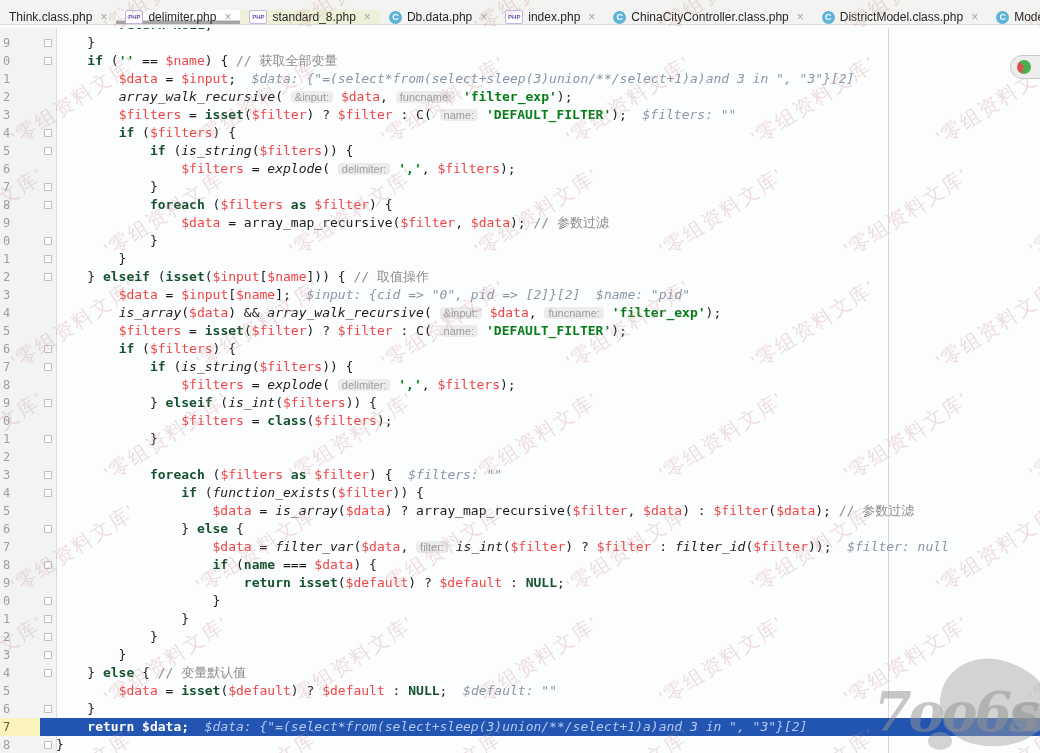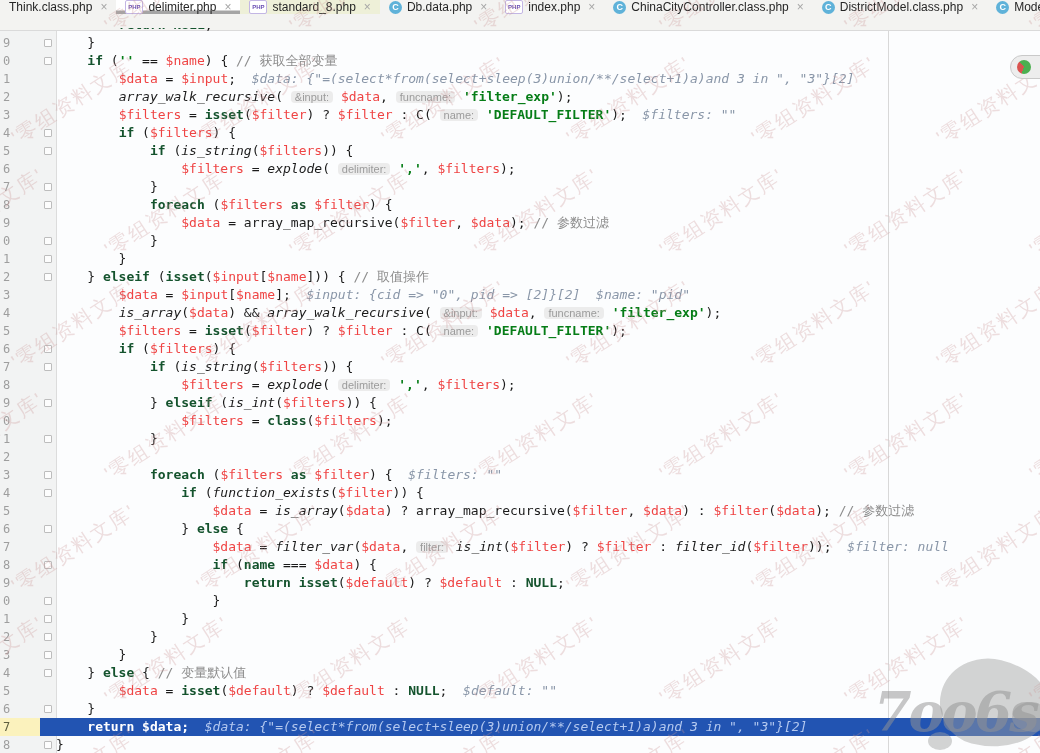--- a/index.html
+++ b/index.html
@@ -1,20 +1,20 @@
 <!DOCTYPE html>
 <html><head>
 <meta charset="utf-8">
 <style>
   html,body{margin:0;padding:0;background:#fff;}
   #screen{position:relative;width:1040px;height:753px;overflow:hidden;background:#fcfdfe;
           font-family:"Liberation Sans",sans-serif;}
   
-  #tabbar{position:absolute;top:0;left:0;right:0;height:31px;background:#f3f3f1;
-          border-bottom:1px solid #dadada;display:flex;align-items:flex-start;z-index:2;box-sizing:border-box;}
+  #tabbar{position:absolute;top:0;left:0;right:0;height:25px;background:#f3f3f1;
+          border-bottom:1px solid #dadada;display:flex;align-items:flex-end;z-index:2;box-sizing:border-box;}
   .tab{display:flex;align-items:center;gap:5px;padding:0 9px;font-size:12px;color:#262626;cursor:default;white-space:nowrap;}
   .tab.active{background:#ffffff;box-shadow:inset 0 -3.5px 0 #a5a5a5;}
   .tab.tinted{background:#eef0d8;}
   .tab .x{color:#a6a6a6;font-size:12px;margin-left:3px;line-height:1;}
   .icphp{display:inline-block;width:16px;height:12px;border:1px solid #c3b6e4;background:#fff;border-radius:2px;
          color:#6a4fb3;font-size:6px;font-weight:bold;text-align:center;line-height:12px;letter-spacing:0;}
   .iccls{display:inline-block;width:13px;height:13px;border-radius:50%;background:#5fb2d9;color:#fff;
          font-size:9px;font-weight:bold;text-align:center;line-height:13px;}
   
   #editor{position:absolute;top:28px;left:0;right:0;bottom:0;overflow:hidden;

